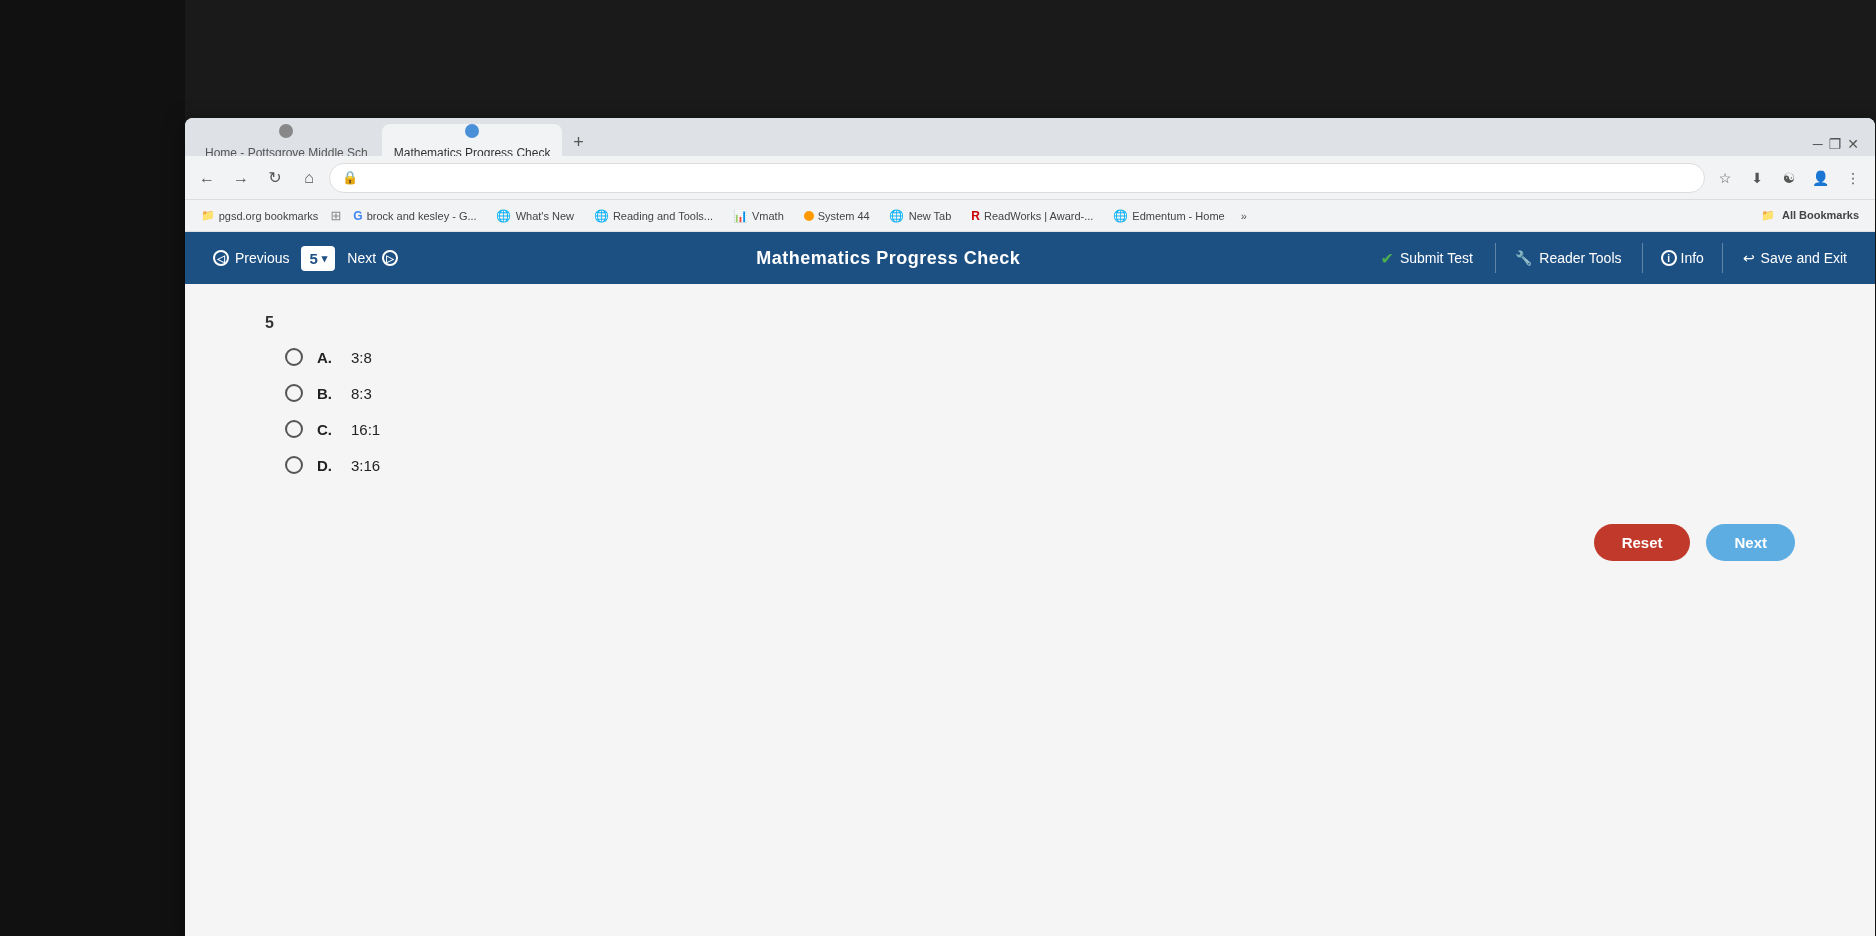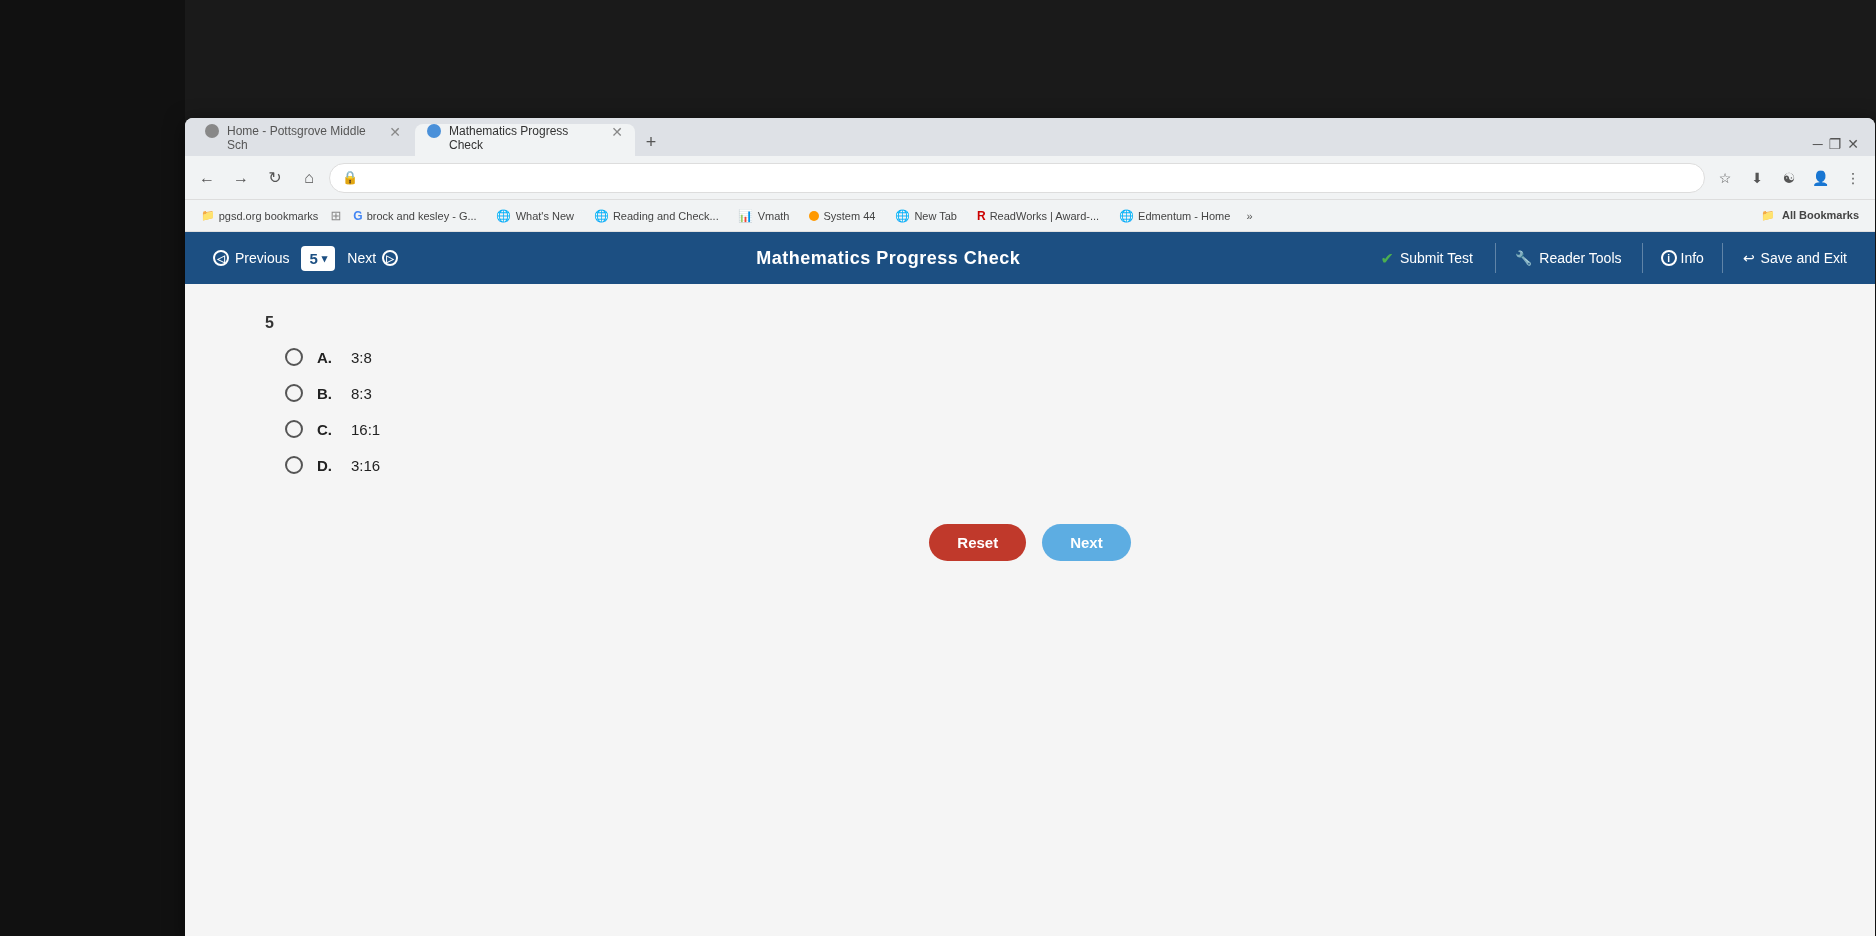--- a/index.html
+++ b/index.html
@@ -32,30 +32,31 @@
       height: 38px;
       display: flex;
       align-items: flex-end;
       padding: 0 8px;
       border-radius: 8px 8px 0 0;
       gap: 2px;
     }
     .tab {
       height: 32px;
       display: flex;
-      align-items: flex-start;
+      align-items: center;
       padding: 0 12px;
       border-radius: 8px 8px 0 0;
       font-size: 12px;
       gap: 8px;
       background: #dee1e6;
       color: #555;
       cursor: pointer;
       min-width: 160px;
       max-width: 220px;
+      flex-direction: column;
     }
     .tab.active {
       background: #f1f3f4;
       color: #333;
     }
     .tab-icon {
       width: 14px;
       height: 14px;
       border-radius: 50%;
       background: #888;
@@ -336,21 +337,21 @@
     }
     .option-text {
       font-size: 15px;
       color: #222;
       text-align: right;
     }
 
     
     .action-buttons {
       display: flex;
-      justify-content: center;
+      justify-content: flex-end;
       gap: 16px;
       margin-top: 50px;
     }
     .reset-btn {
       background: #c0392b;
       color: white;
       border: none;
       border-radius: 20px;
       padding: 10px 28px;
       font-size: 15px;
@@ -464,21 +465,21 @@
     <div class="bookmark-item">
       <span style="color:#4285f4;font-weight:bold;font-size:12px;">G</span>
       <span>brock and kesley - G...</span>
     </div>
     <div class="bookmark-item">
       <span style="color:#555;font-size:12px;">🌐</span>
       <span>What's New</span>
     </div>
     <div class="bookmark-item">
       <span style="color:#555;font-size:12px;">🌐</span>
-      <span>Reading and Check...</span>
+      <span>Reading and Tools...</span>
     </div>
     <div class="bookmark-item">
       <span style="color:#555;font-size:12px;">📊</span>
       <span>Vmath</span>
     </div>
     <div class="bookmark-item">
       <span style="width:10px;height:10px;border-radius:50%;background:#f90;display:inline-block;"></span>
       <span>System 44</span>
     </div>
     <div class="bookmark-item">

